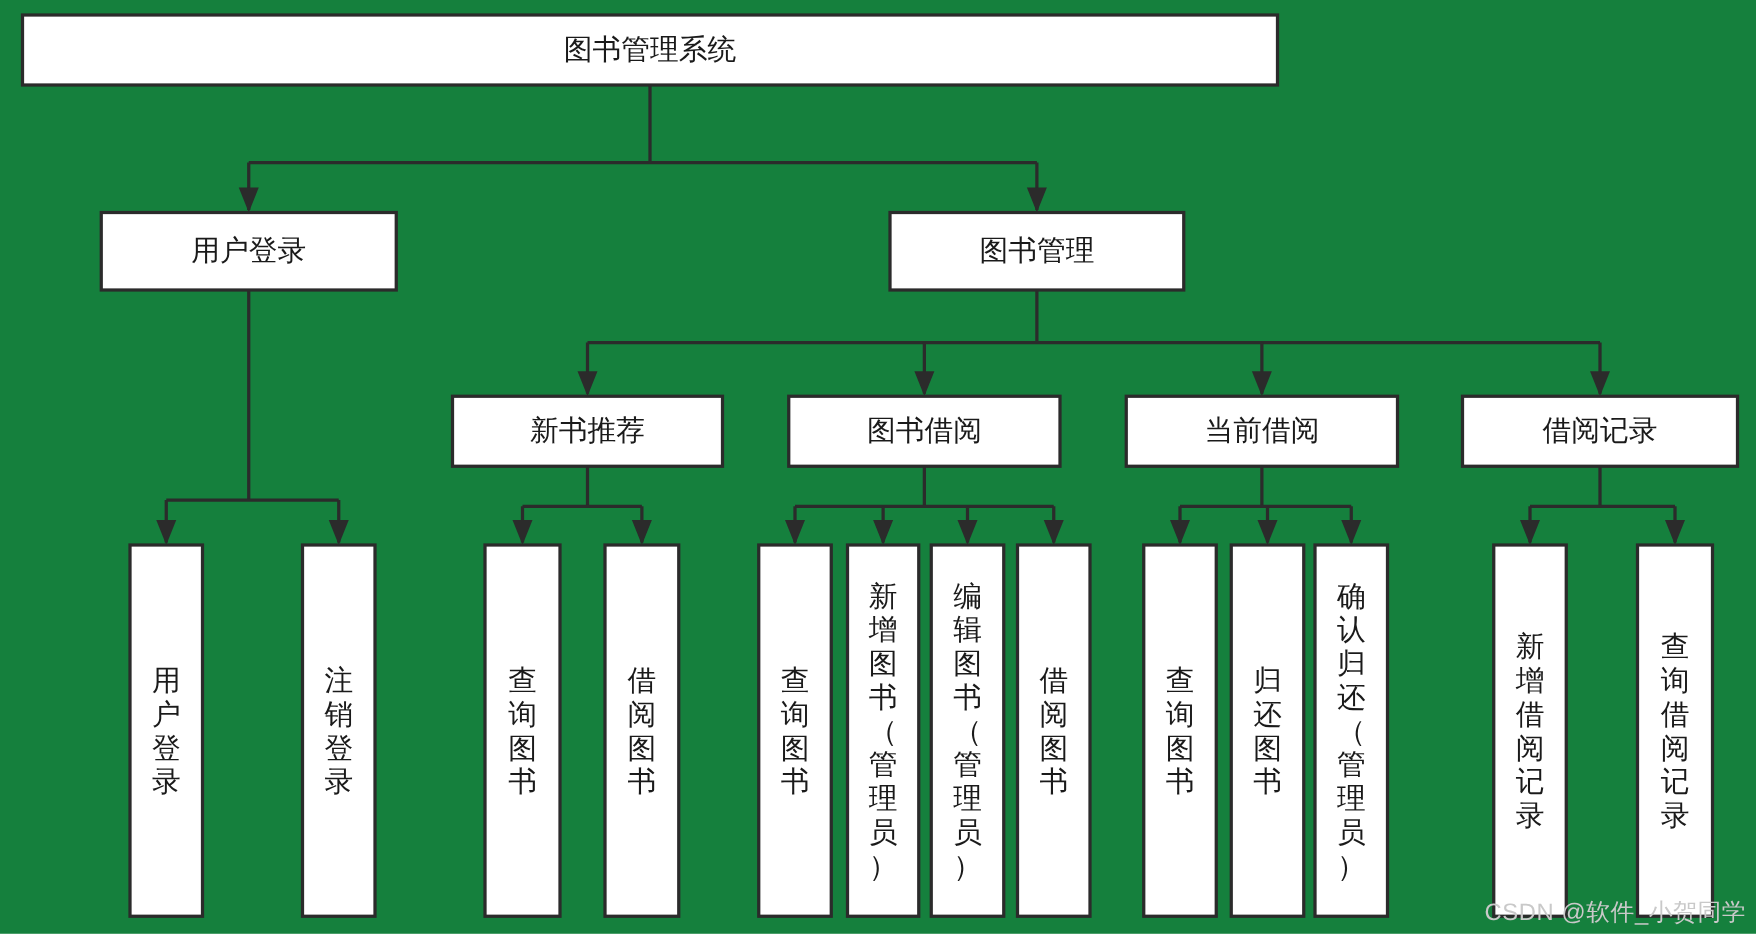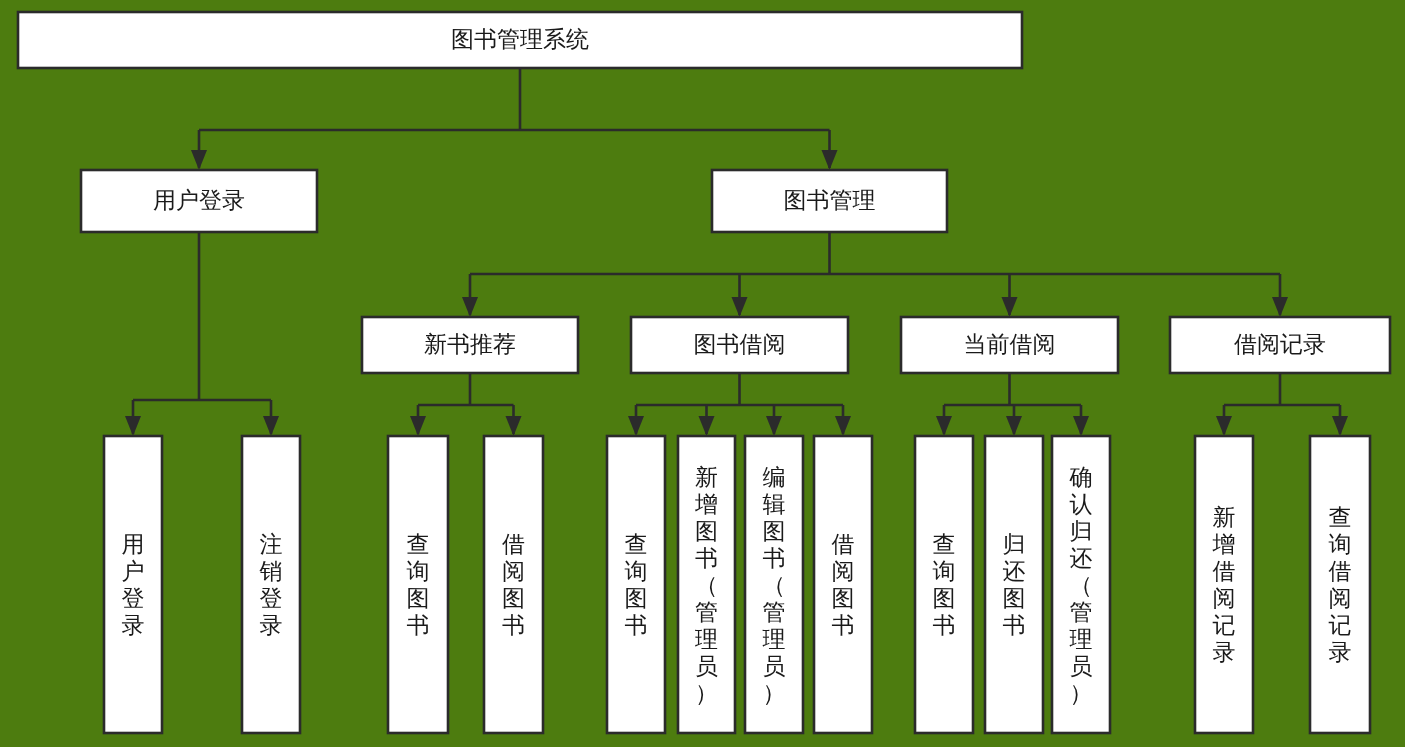--- a/index.html
+++ b/index.html
@@ -11,21 +11,21 @@
     width: 1405px;
     height: 747px;
     font-family: "Liberation Sans", "DejaVu Sans", sans-serif;
     overflow: hidden;
     position: relative;
   }
   #diagram-root {
     position: relative;
     width: 1405px;
     height: 747px;
-    background: #4d7c0f;
+    background: #15803d;
     text-align: right;
   }
   svg.diagram-canvas {
     position: absolute;
     left: 0;
     top: 0;
     width: 1405px;
     height: 747px;
     display: block;
   }
@@ -204,13 +204,14 @@
         <g>
           <rect x="1195" y="436" width="58" height="297" class="node-box"></rect>
           <text x="1224" class="node-label-v"><tspan x="1224" y="525.1">新</tspan><tspan x="1224" y="552.1">增</tspan><tspan x="1224" y="579.1">借</tspan><tspan x="1224" y="606.1">阅</tspan><tspan x="1224" y="633.1">记</tspan><tspan x="1224" y="660.1">录</tspan></text>
         </g>
         <g>
           <rect x="1310" y="436" width="60" height="297" class="node-box"></rect>
           <text x="1340" class="node-label-v"><tspan x="1340" y="525.1">查</tspan><tspan x="1340" y="552.1">询</tspan><tspan x="1340" y="579.1">借</tspan><tspan x="1340" y="606.1">阅</tspan><tspan x="1340" y="633.1">记</tspan><tspan x="1340" y="660.1">录</tspan></text>
         </g>
       </g>
   </svg>
+  <div class="watermark">CSDN @软件_小贺同学</div>
 </div>
 
 </body></html>

